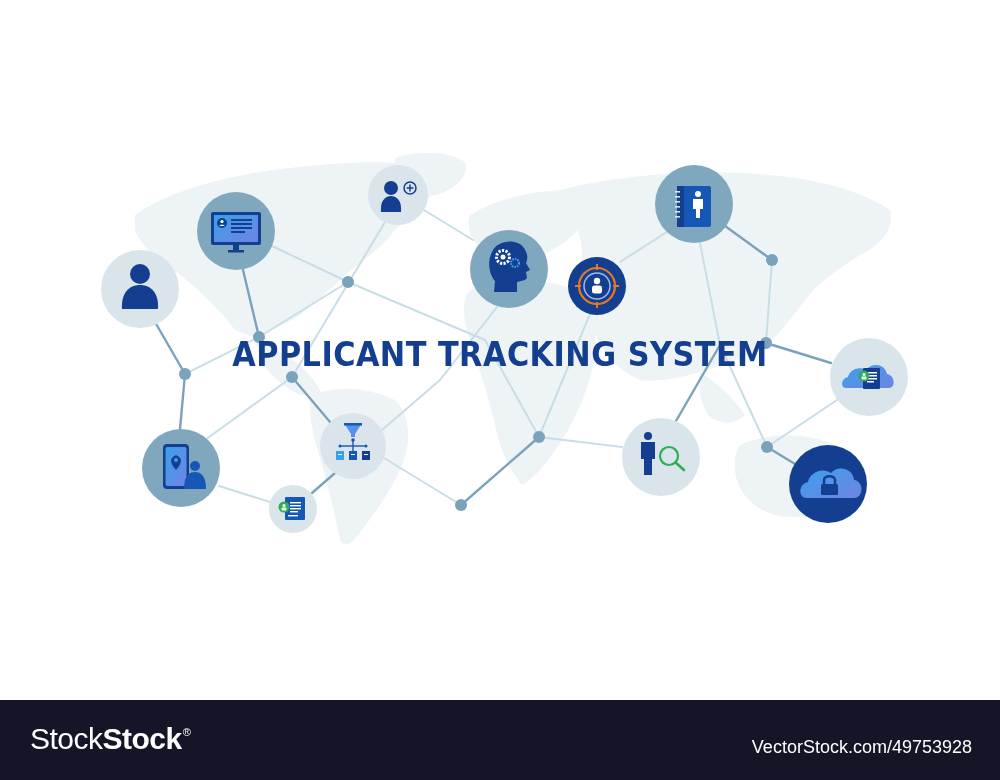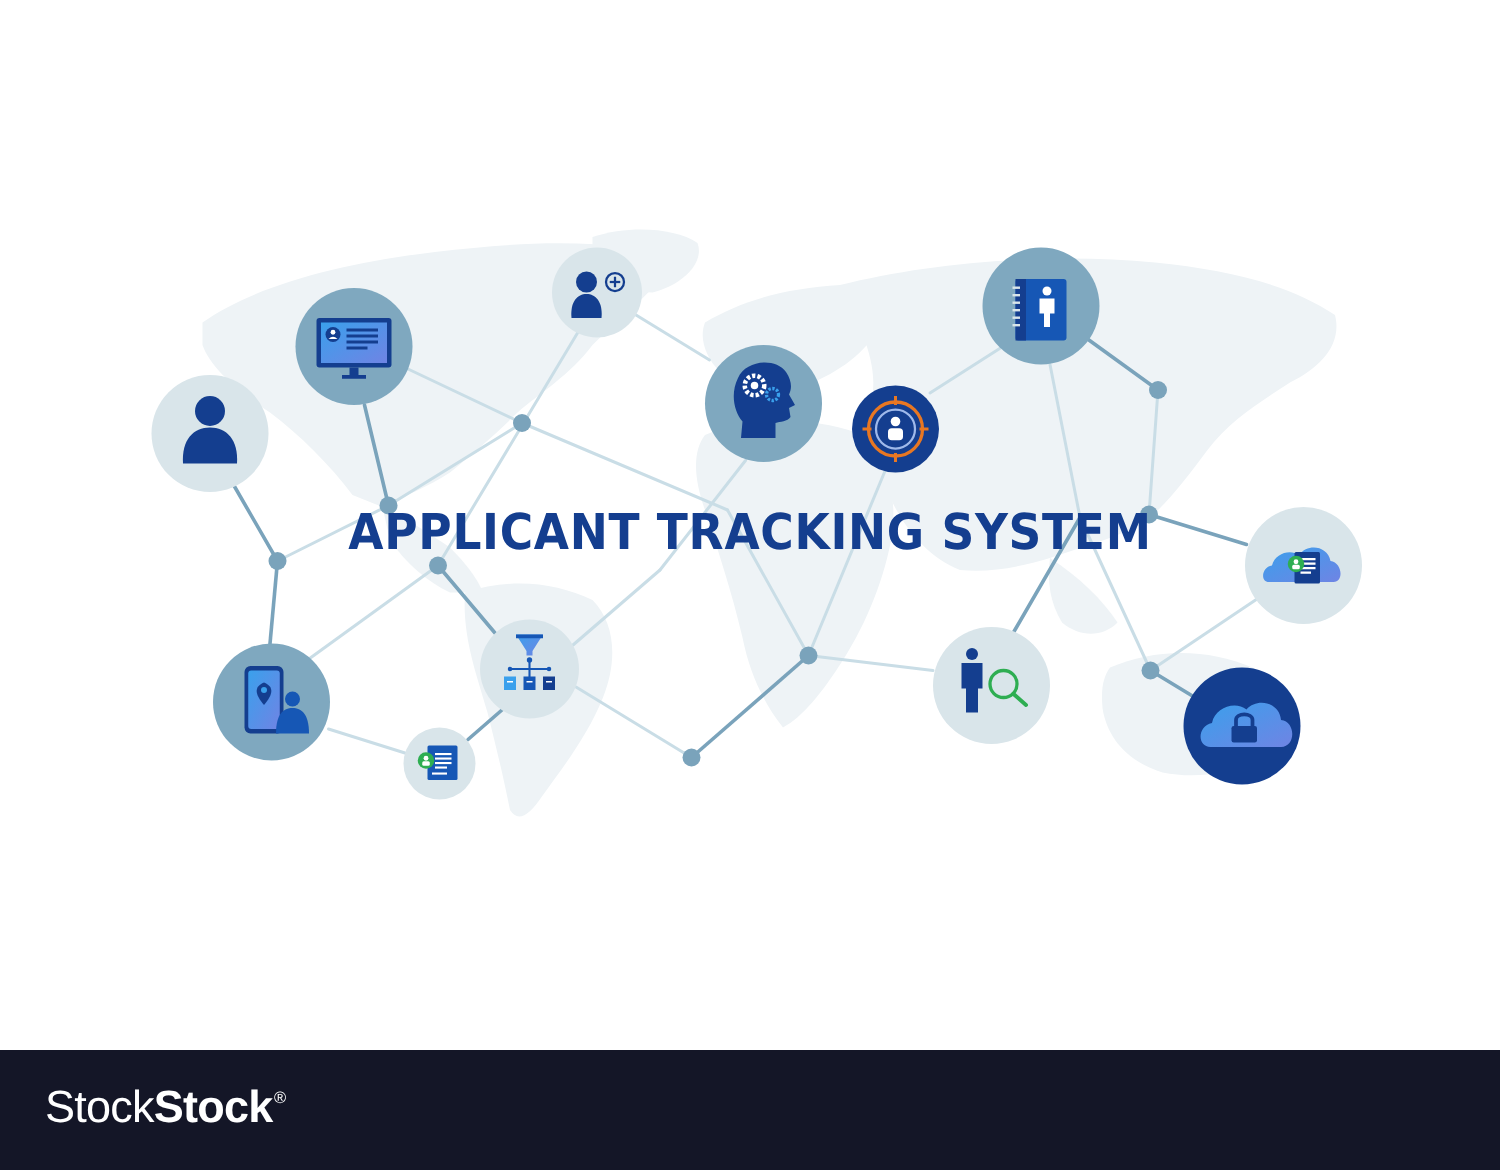--- a/index.html
+++ b/index.html
@@ -230,13 +230,14 @@
       <circle cx="284" cy="505.5" r="1.6" fill="#ffffff"></circle>
       <rect x="281.5" y="507.5" width="5" height="3" rx="1" fill="#ffffff"></rect>
     </g>
   </svg>
 </div>
 
 <div id="title">APPLICANT TRACKING SYSTEM</div>
 
 <div id="footer">
   <div id="brand"><span class="light">Stock</span><span class="bold">Stock</span><sup>®</sup></div>
+  <div id="stockid">VectorStock.com/49753928</div>
 </div>
 
 </body></html>

